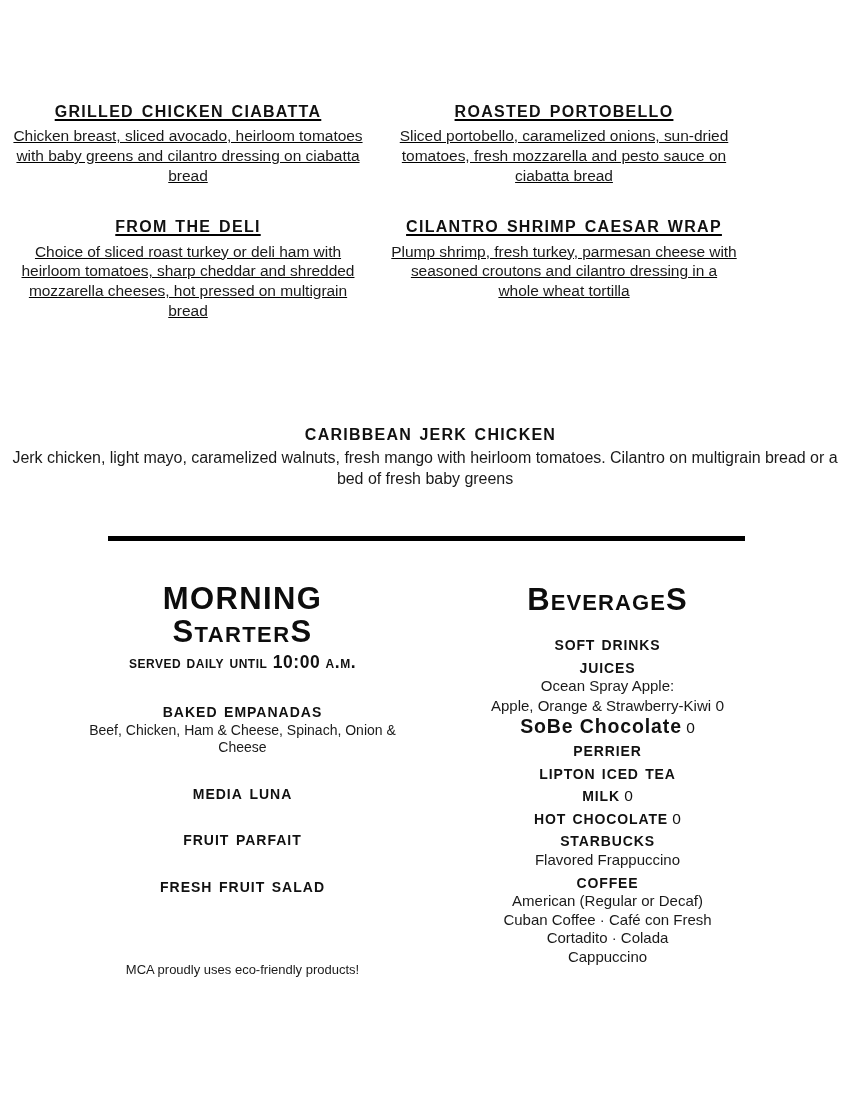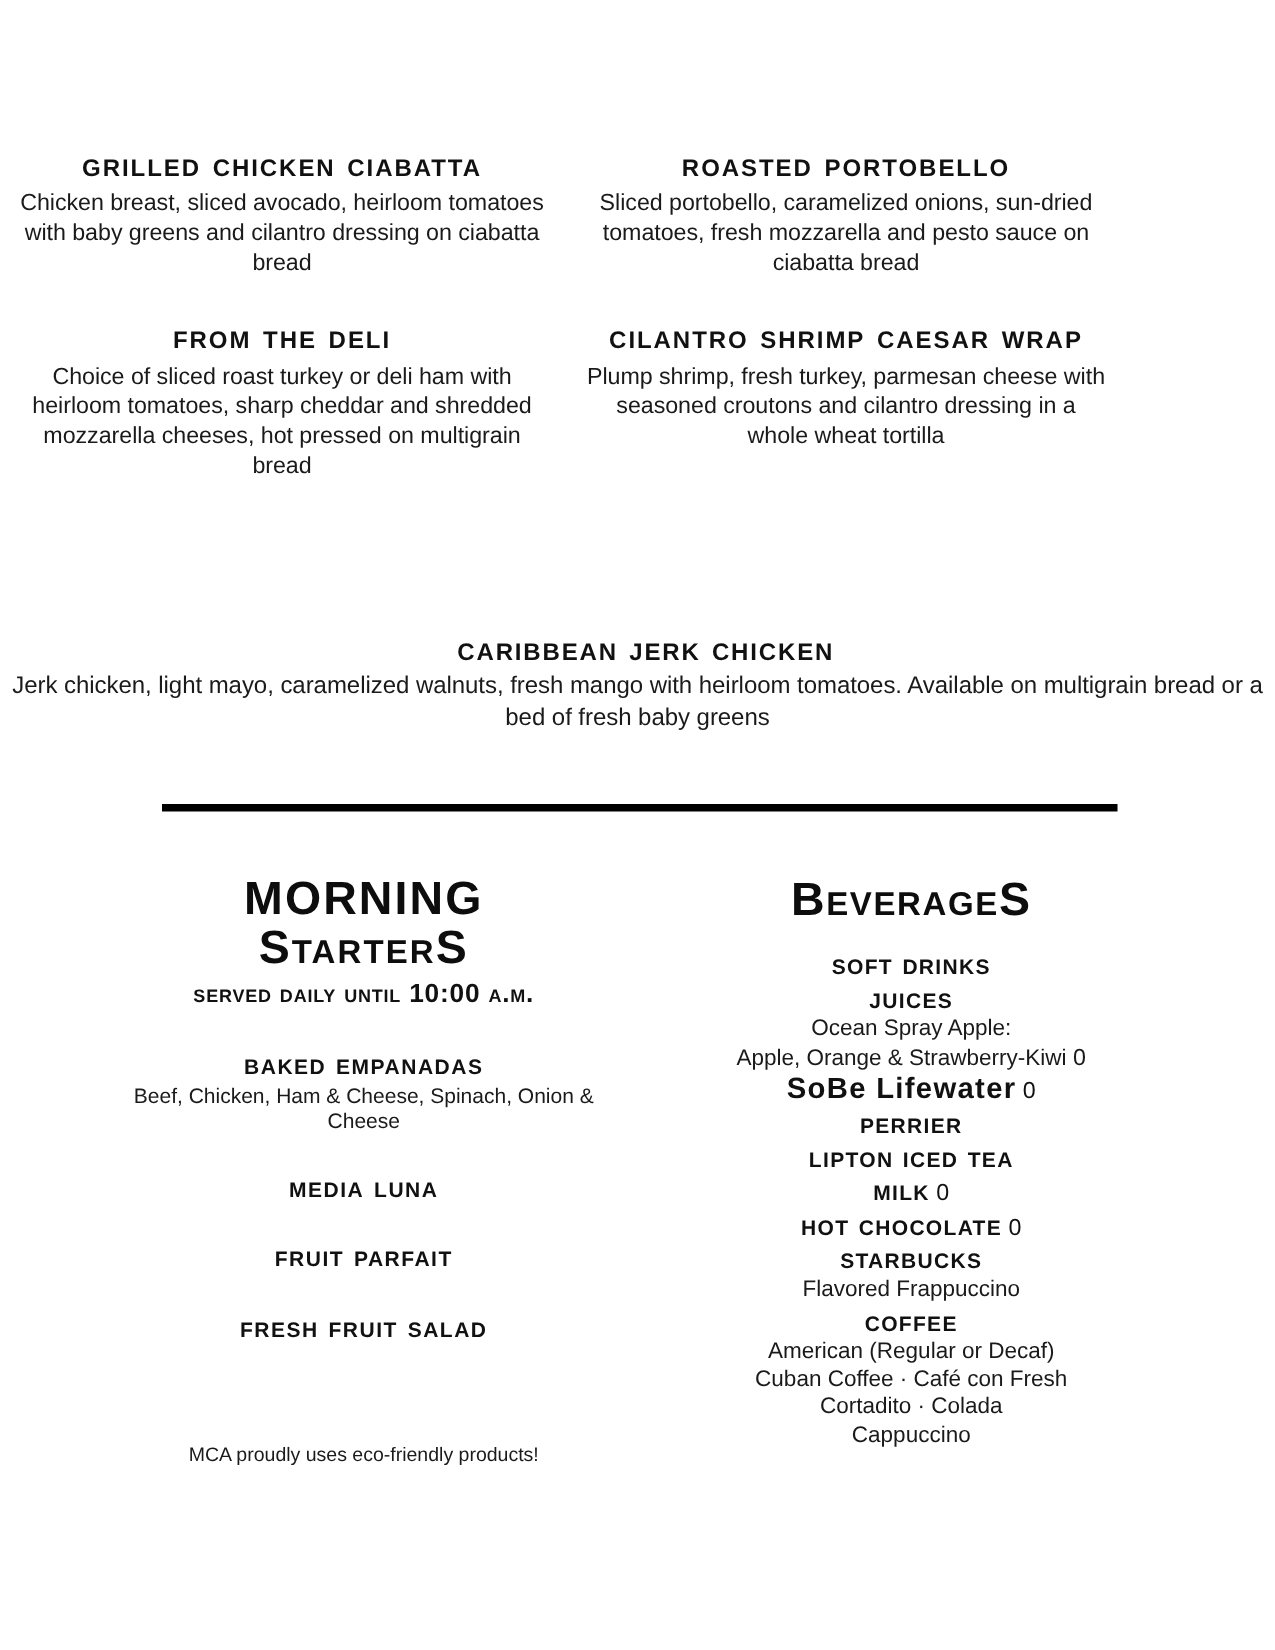--- a/index.html
+++ b/index.html
@@ -45,20 +45,21 @@
 
   
   .sandwich-grid {
     position: absolute;
     top: 96px;
     left: 0;
     width: 752px;
     display: flex;
     justify-content: center;
     gap: 22px;
+    text-decoration: underline;
   }
   .col {
     width: 350px;
     display: flex;
     flex-direction: column;
   }
   .col-left  { padding: 0 2px 0 6px; }
   .col-right { padding: 0 6px 0 2px; }
 
   .sandwich { margin-bottom: 6px; }
@@ -230,21 +231,21 @@
       <div class="sandwich second">
         <div class="item-title">Cilantro Shrimp Caesar Wrap</div>
         <div class="item-desc">Plump shrimp, fresh turkey, parmesan cheese with seasoned croutons and cilantro dressing in a whole wheat tortilla</div>
       </div>
     </div>
 
   </div>
 
   <div class="featured">
     <div class="item-title">Caribbean Jerk Chicken</div>
-    <div class="item-desc">Jerk chicken, light mayo, caramelized walnuts, fresh mango with heirloom tomatoes. Available on multigrain bread or a bed of fresh baby greens</div>
+    <div class="item-desc">Jerk chicken, light mayo, caramelized walnuts, fresh mango with heirloom tomatoes. Cilantro on multigrain bread or a bed of fresh baby greens</div>
   </div>
 
   <div class="divider"></div>
 
   <div class="bottom">
 
     <div class="col">
       <div class="section-head morning-head-1">MORNING</div>
       <div class="section-head morning-head-2">
         <span>S</span><span class="smallcaps-S">tarter</span><span>S</span>
@@ -273,21 +274,21 @@
 
     <div class="col">
       <div class="bev-head">
         <span>B</span><span class="smallcaps-S">everage</span><span>S</span>
       </div>
       <div id="bev-list">
           <div class="bev-line"><span>Soft Drinks</span></div>
           <div class="bev-line"><span>Juices</span></div>
           <div class="bev-line plain"><span>Ocean Spray Apple:</span></div>
           <div class="bev-line plain"><span>Apple, Orange &amp; Strawberry-Kiwi</span><span class="price0"> 0</span></div>
-          <div class="bev-line"><span class="mixed-case">SoBe Lifewater</span><span class="price0"> 0</span></div>
+          <div class="bev-line"><span class="mixed-case">SoBe Chocolate</span><span class="price0"> 0</span></div>
           <div class="bev-line"><span>Perrier</span></div>
           <div class="bev-line"><span>Lipton Iced Tea</span></div>
           <div class="bev-line"><span>Milk</span><span class="price0"> 0</span></div>
           <div class="bev-line"><span>Hot Chocolate</span><span class="price0"> 0</span></div>
           <div class="bev-line"><span>Starbucks</span></div>
           <div class="bev-line plain"><span>Flavored Frappuccino</span></div>
           <div class="bev-line"><span>Coffee</span></div>
           <div class="bev-line plain"><span>American (Regular or Decaf)</span></div>
           <div class="bev-line plain"><span>Cuban Coffee ·  Café con Fresh</span></div>
           <div class="bev-line plain"><span>Cortadito  ·  Colada</span></div>

